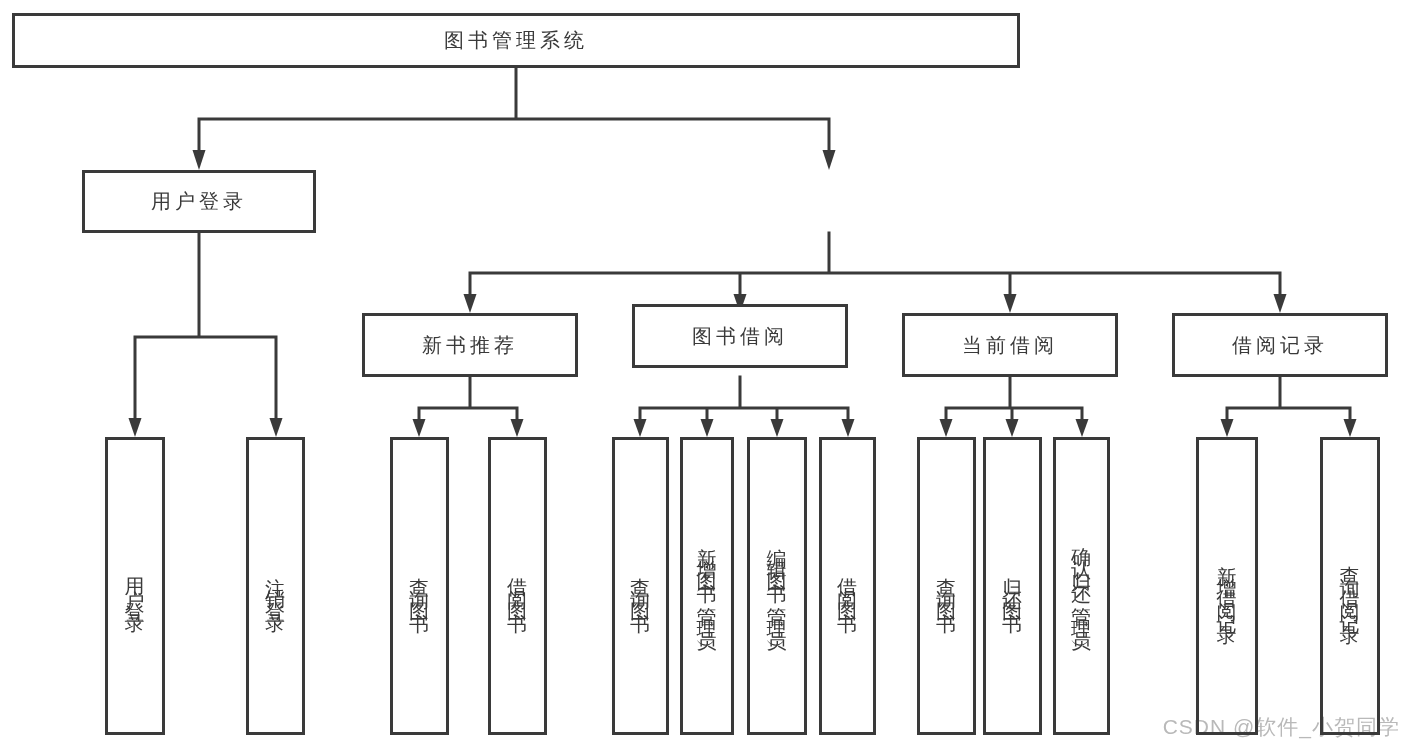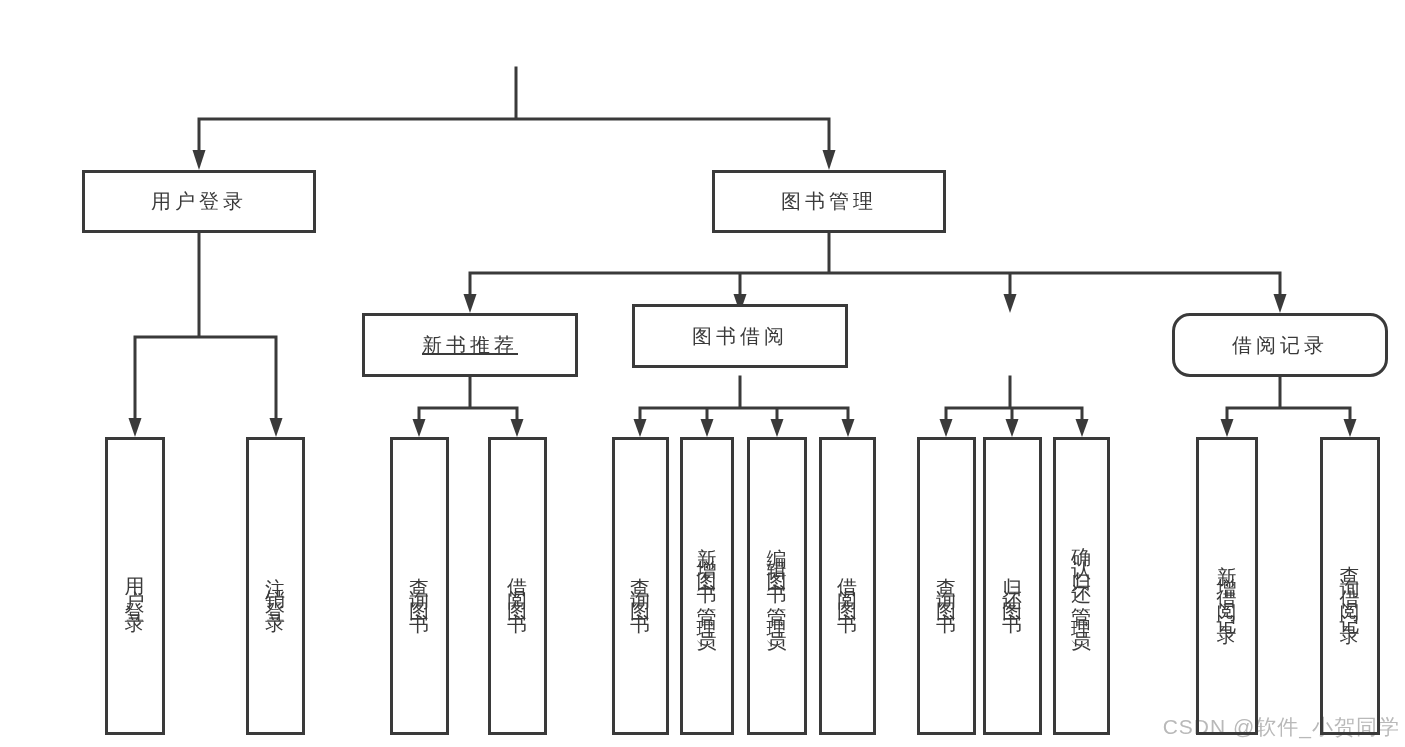--- a/index.html
+++ b/index.html
@@ -73,35 +73,38 @@
       <polygon points="1075.5,419 1088.5,419 1082,437" fill="#3a3a3a" stroke="none"></polygon>
     </g>
 
     <g>
       <path d="M1280 377 V408 M1227 408 H1350 M1227 408 V420 M1350 408 V420"></path>
       <polygon points="1220.5,419 1233.5,419 1227,437" fill="#3a3a3a" stroke="none"></polygon>
       <polygon points="1343.5,419 1356.5,419 1350,437" fill="#3a3a3a" stroke="none"></polygon>
     </g>
   </svg>
 
+  <div class="node" style="left:12px;top:13px;width:1008px;height:55px;">
+    <span>图书管理系统</span>
+  </div>
 
   <div class="node" style="left:82px;top:170px;width:234px;height:63px;">
     <span>用户登录</span>
   </div>
-  <div class="node" style="left:712px;top:170px;width:234px;height:63px;">
-    <span>图书管理</span>
-  </div>
 
-  <div class="node" style="left:362px;top:313px;width:216px;height:64px;text-decoration:underline;">
+  <div class="node" style="left:362px;top:313px;width:216px;height:64px;">
     <span>新书推荐</span>
   </div>
   <div class="node" style="left:632px;top:304px;width:216px;height:64px;">
     <span>图书借阅</span>
   </div>
-  <div class="node" style="left:1172px;top:313px;width:216px;height:64px;border-radius:18px;">
+  <div class="node" style="left:902px;top:313px;width:216px;height:64px;">
+    <span>当前借阅</span>
+  </div>
+  <div class="node" style="left:1172px;top:313px;width:216px;height:64px;">
     <span>借阅记录</span>
   </div>
 
   <div class="node vnode" style="left:105px;top:437px;width:60px;height:298px;">
     <span>用户登录</span>
   </div>
   <div class="node vnode" style="left:246px;top:437px;width:59px;height:298px;">
     <span>注销登录</span>
   </div>
 

